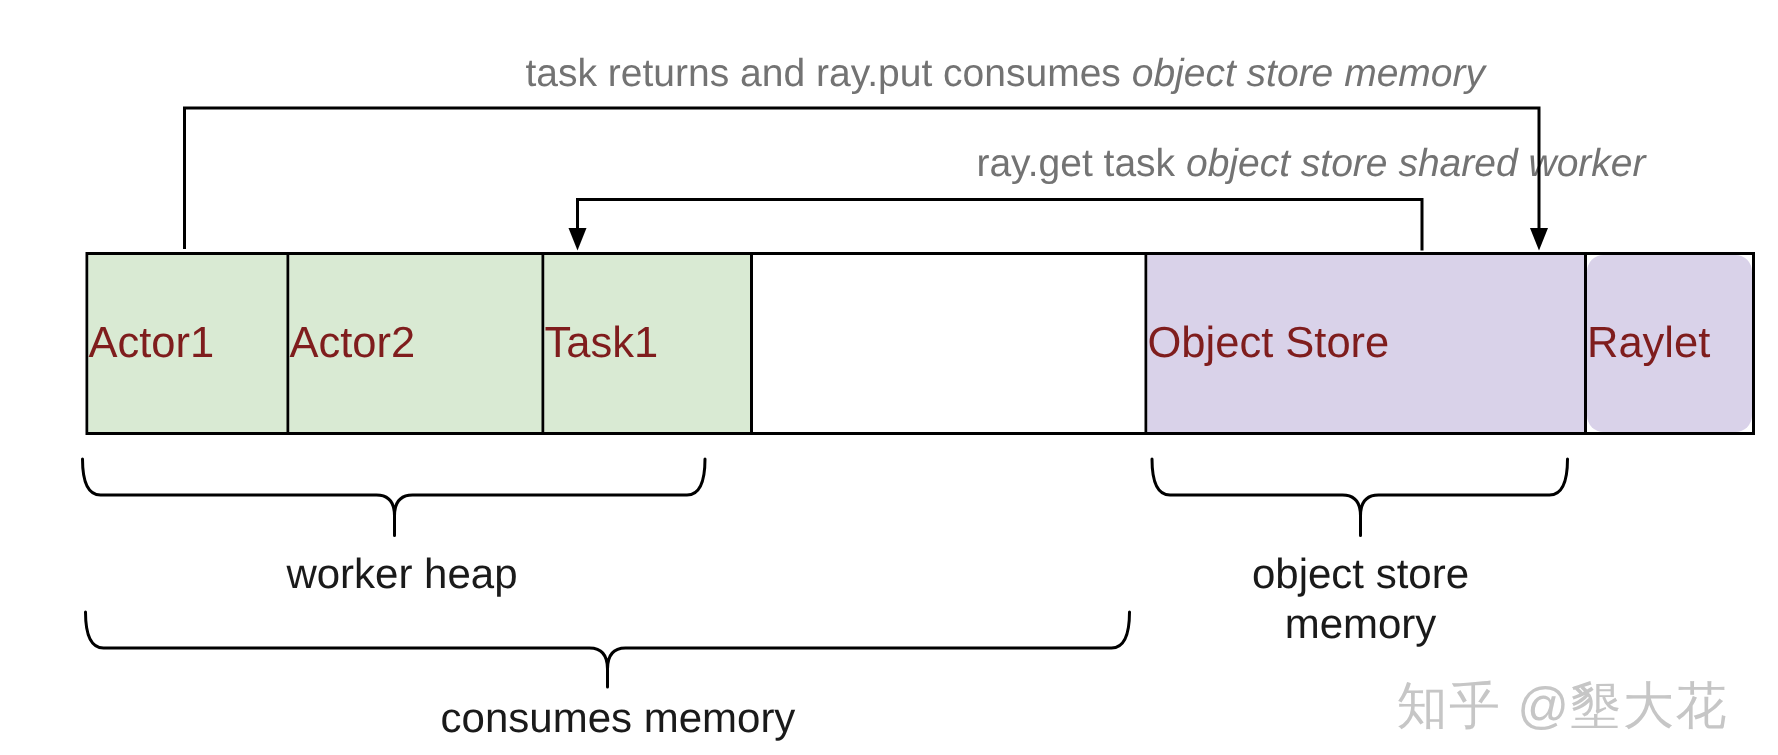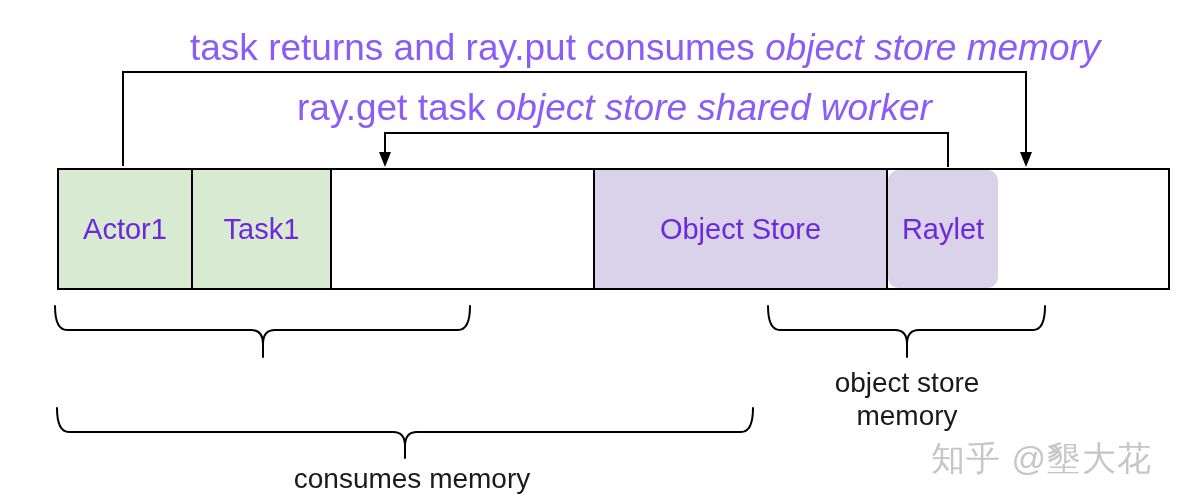--- a/index.html
+++ b/index.html
@@ -4,44 +4,44 @@
 <style>
   html,body{margin:0;padding:0;background:#ffffff;}
   .canvas{
     position:relative;
     width:1185px;height:503px;
     background:#ffffff;
     font-family:"Liberation Sans", sans-serif;
     color:#1a1a1a;
     overflow:hidden;
   }
-  .lbl{position:absolute;font-size:37px;line-height:34px;color:#8b5cf6;text-align:left;white-space:nowrap;}
+  .lbl{position:absolute;font-size:26px;line-height:34px;color:#737373;text-align:right;white-space:nowrap;}
   .lbl .em{font-style:italic;}
   .top1{left:190px;top:31px;width:800px;}
   .top2{left:297px;top:91px;width:800px;}
   .svg-layer{position:absolute;left:0;top:0;}
   .bar{
     position:absolute;left:57px;top:168px;width:1113px;height:122px;
     box-sizing:border-box;border:2px solid #000;display:flex;
   }
   .seg{
     box-sizing:border-box;height:100%;
-    display:flex;align-items:center;justify-content:center;
-    font-size:29px;color:#6d28d9;
+    display:flex;align-items:center;
+    font-size:29px;color:#7f1d1d;
   }
   .seg.divider{border-right:2px solid #000;}
   .seg.worker{background:#d9ead3;}
   .seg.free{background:#ffffff;}
   .seg.objstore{background:#d9d2e9;}
   .brace-lbl{position:absolute;font-size:28px;line-height:33px;text-align:center;color:#1a1a1a;}
   .worker-heap-lbl{left:118px;top:366px;width:300px;white-space:nowrap;}
   .objstore-mem-lbl{left:817px;top:366px;width:180px;}
   .avail-mem-lbl{left:262px;top:462px;width:300px;white-space:nowrap;}
   .watermark{
-    position:absolute;left:931px;top:436px;
+    position:absolute;left:931px;top:448px;
     font-size:34px;color:#c6c6c6;white-space:nowrap;letter-spacing:1px;
   }
 </style>
 </head>
 <body>
 
 <div class="canvas">
 
   <div class="lbl top1">
     <span>task returns and ray.put consumes </span><span class="em">object store memory</span>
@@ -62,32 +62,36 @@
 
     <path d="M768,306 Q768,330 780,330 H895 Q907,330 907,344 V357 V344 Q907,330 919,330 H1033 Q1045,330 1045,306" fill="none" stroke="#000" stroke-width="2" stroke-linecap="round" stroke-linejoin="round"></path>
 
     <path d="M57,408 Q57,432 69,432 H393 Q405,432 405,446 V458 V446 Q405,432 417,432 H741 Q753,432 753,408" fill="none" stroke="#000" stroke-width="2" stroke-linecap="round" stroke-linejoin="round"></path>
   </svg>
 
   <div class="bar">
     <div class="seg worker divider" style="flex:0 0 134px;">
       <span>Actor1</span>
     </div>
+    <div class="seg worker divider" style="flex:0 0 170px;">
+      <span>Actor2</span>
+    </div>
     <div class="seg worker divider" style="flex:0 0 139px;">
       <span>Task1</span>
     </div>
     <div class="seg free divider" style="flex:0 0 263px;">
       <span></span>
     </div>
     <div class="seg objstore divider" style="flex:0 0 293px;">
       <span>Object Store</span>
     </div>
     <div class="seg objstore" style="flex:0 0 110px;border-radius:11px;">
       <span>Raylet</span>
     </div>
   </div>
 
+  <div class="brace-lbl worker-heap-lbl">worker heap</div>
   <div class="brace-lbl objstore-mem-lbl">object store memory</div>
   <div class="brace-lbl avail-mem-lbl">consumes memory</div>
 
   <div class="watermark">知乎 @墾大花</div>
 
 </div>
 
 </body></html>

